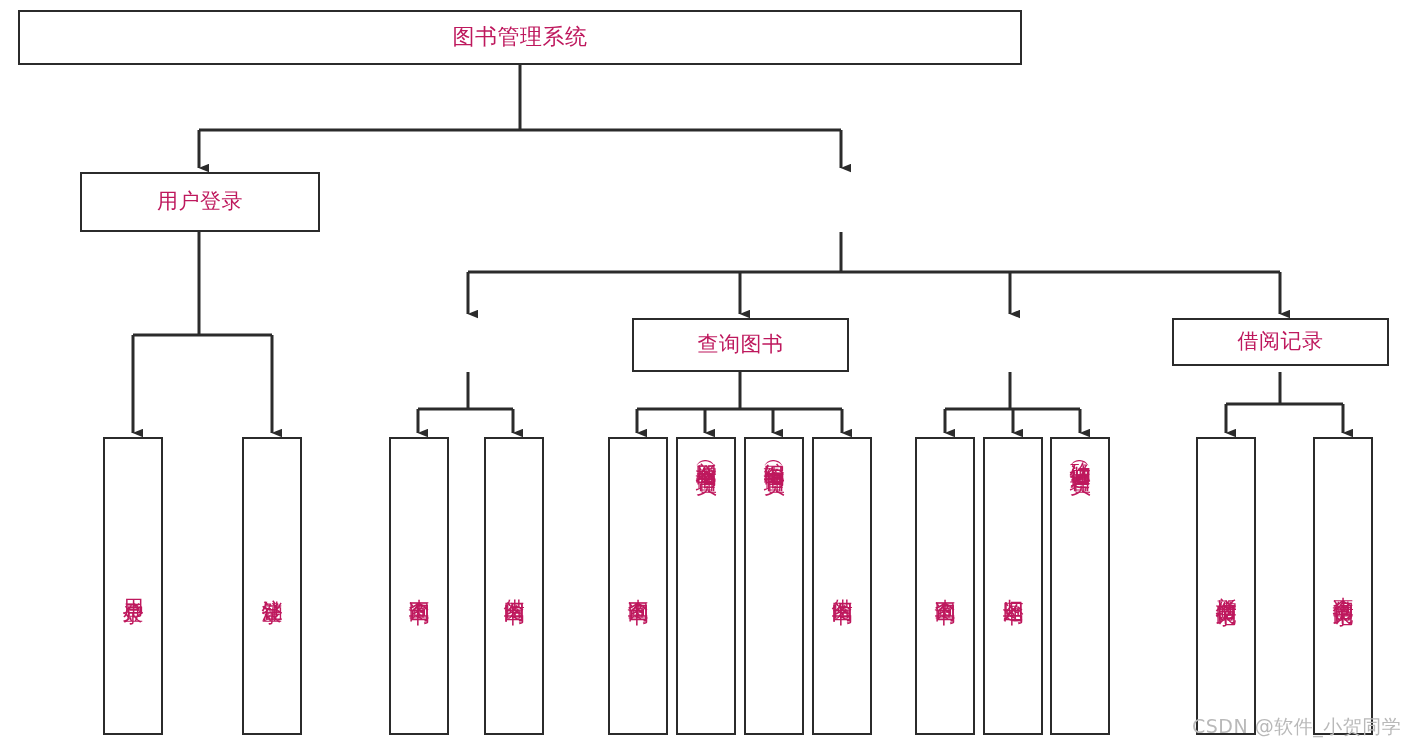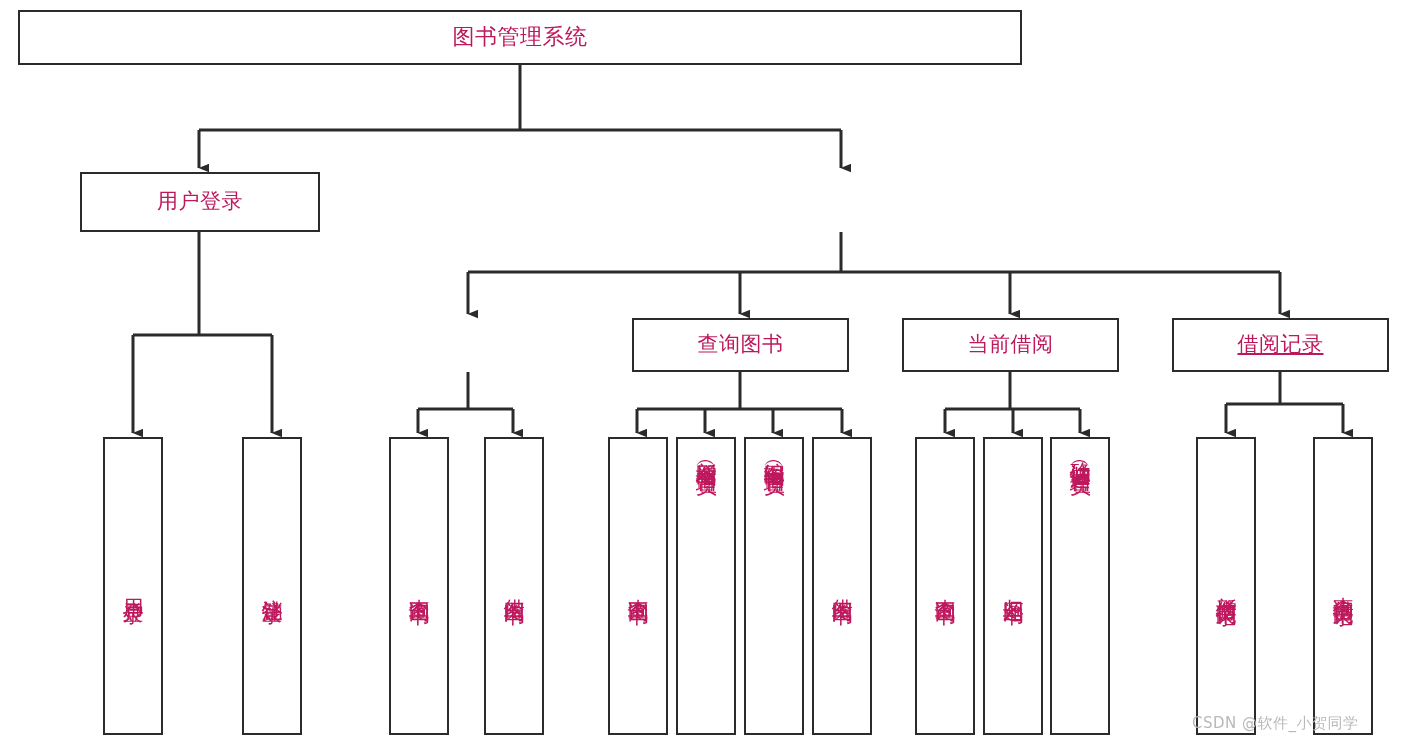--- a/index.html
+++ b/index.html
@@ -64,21 +64,21 @@
     white-space: nowrap;
   }
   .node.vert.center-text {
     align-items: center;
     padding-top: 0;
   }
   #watermark {
     position: absolute;
     left: 1192px;
     top: 714px;
-    font-size: 15px;
+    font-size: 19px;
     color: #b9b9b9;
     letter-spacing: 0.5px;
     white-space: nowrap;
     pointer-events: none;
   }
 </style>
 </head>
 <body>
 
 <div id="diagram-root">
@@ -140,24 +140,21 @@
     <span class="label">图书管理系统</span>
   </div>
 
   <div class="node horiz" style="left:80px; top:172px; width:240px; height:60px;">
     <span class="label">用户登录</span>
   </div>
 
   <div class="node horiz" style="left:632px; top:318px; width:217px; height:54px;">
     <span class="label">查询图书</span>
   </div>
-  <div class="node horiz" style="left:902px; top:318px; width:217px; height:54px;">
-    <span class="label">当前借阅</span>
-  </div>
-  <div class="node horiz" style="left:1172px; top:318px; width:217px; height:54px;text-decoration:underline;">
+  <div class="node horiz" style="left:1172px; top:318px; width:217px; height:48px;">
     <span class="label">借阅记录</span>
   </div>
 
   <div class="node vert center-text" style="left:103px; top:437px; width:60px; height:298px;">
     <span class="label">用户登录</span>
   </div>
   <div class="node vert center-text" style="left:242px; top:437px; width:60px; height:298px;">
     <span class="label">注销登录</span>
   </div>
 

